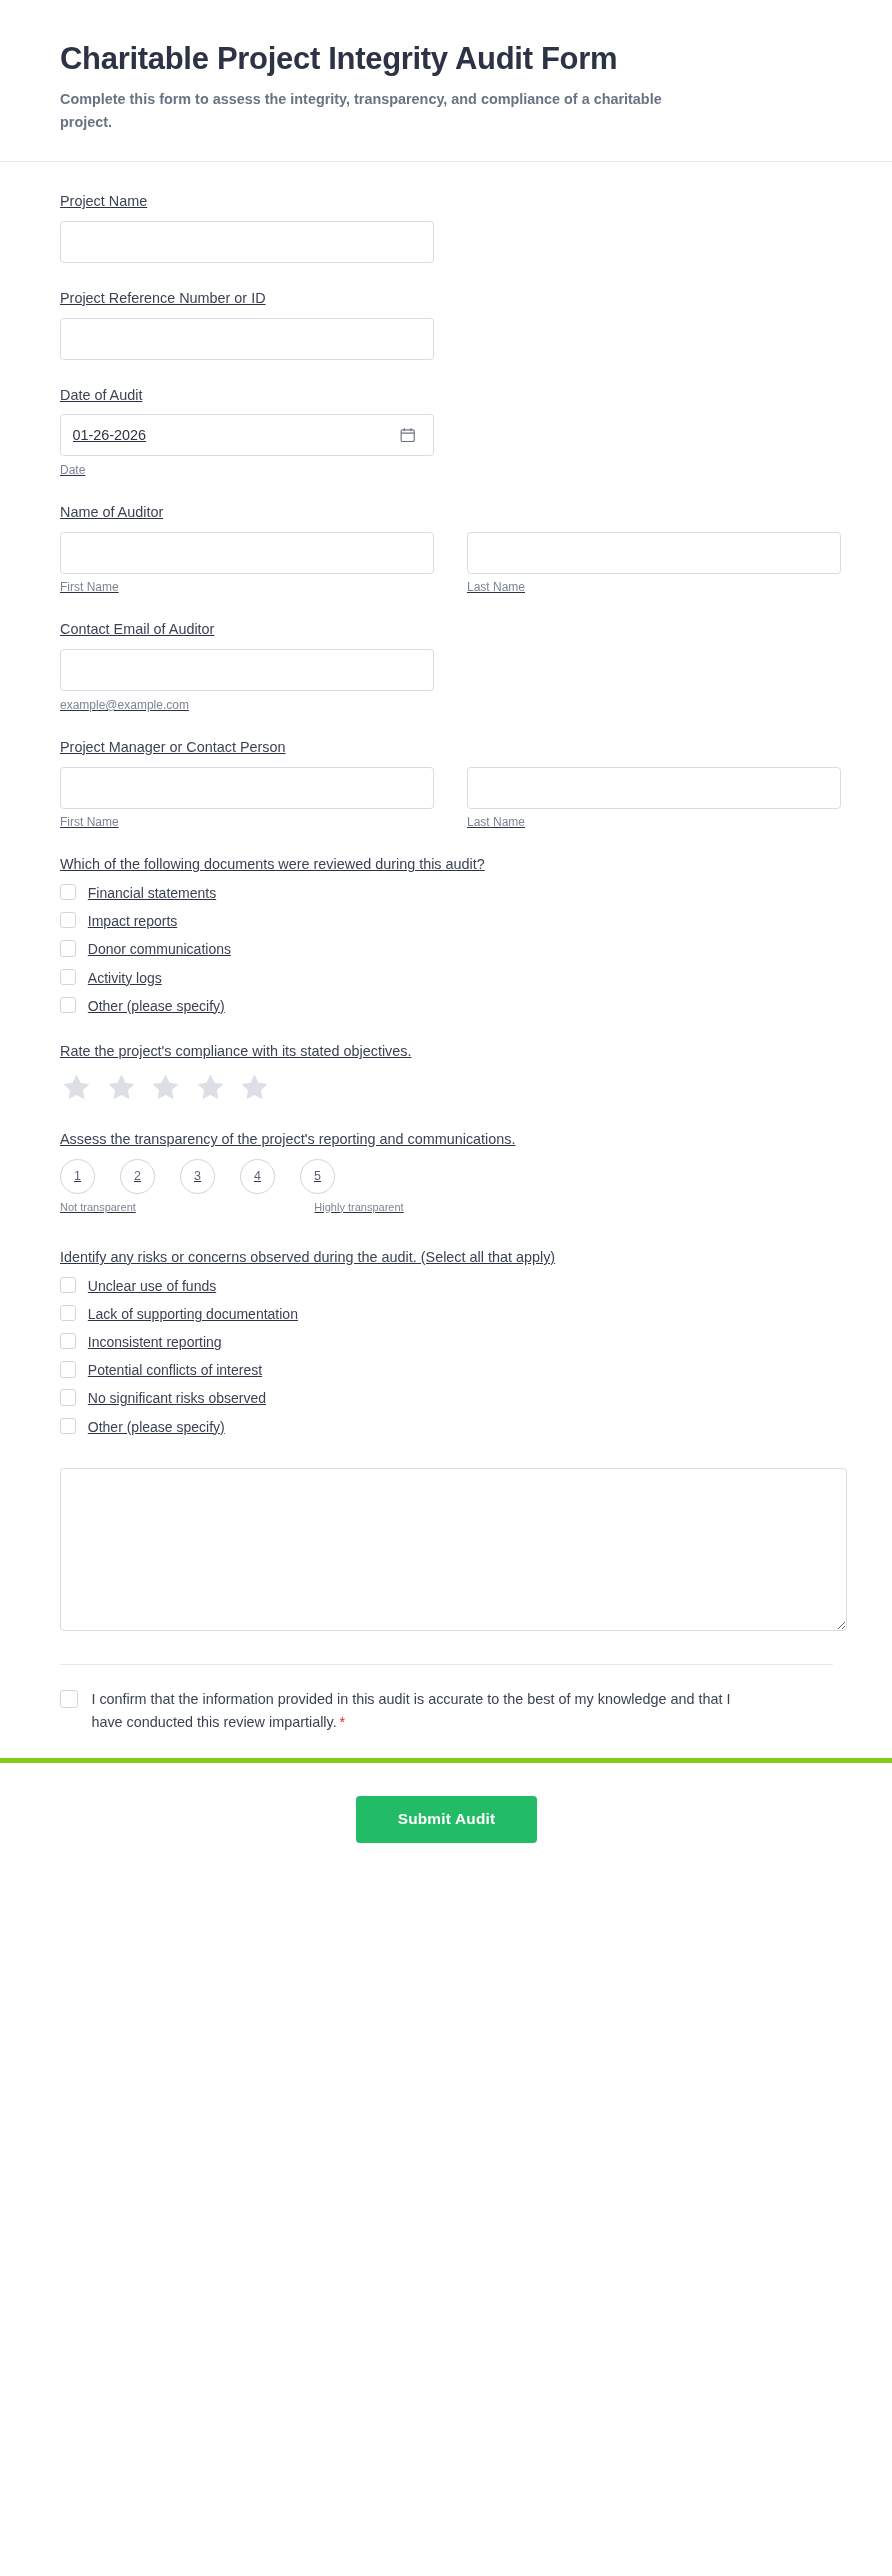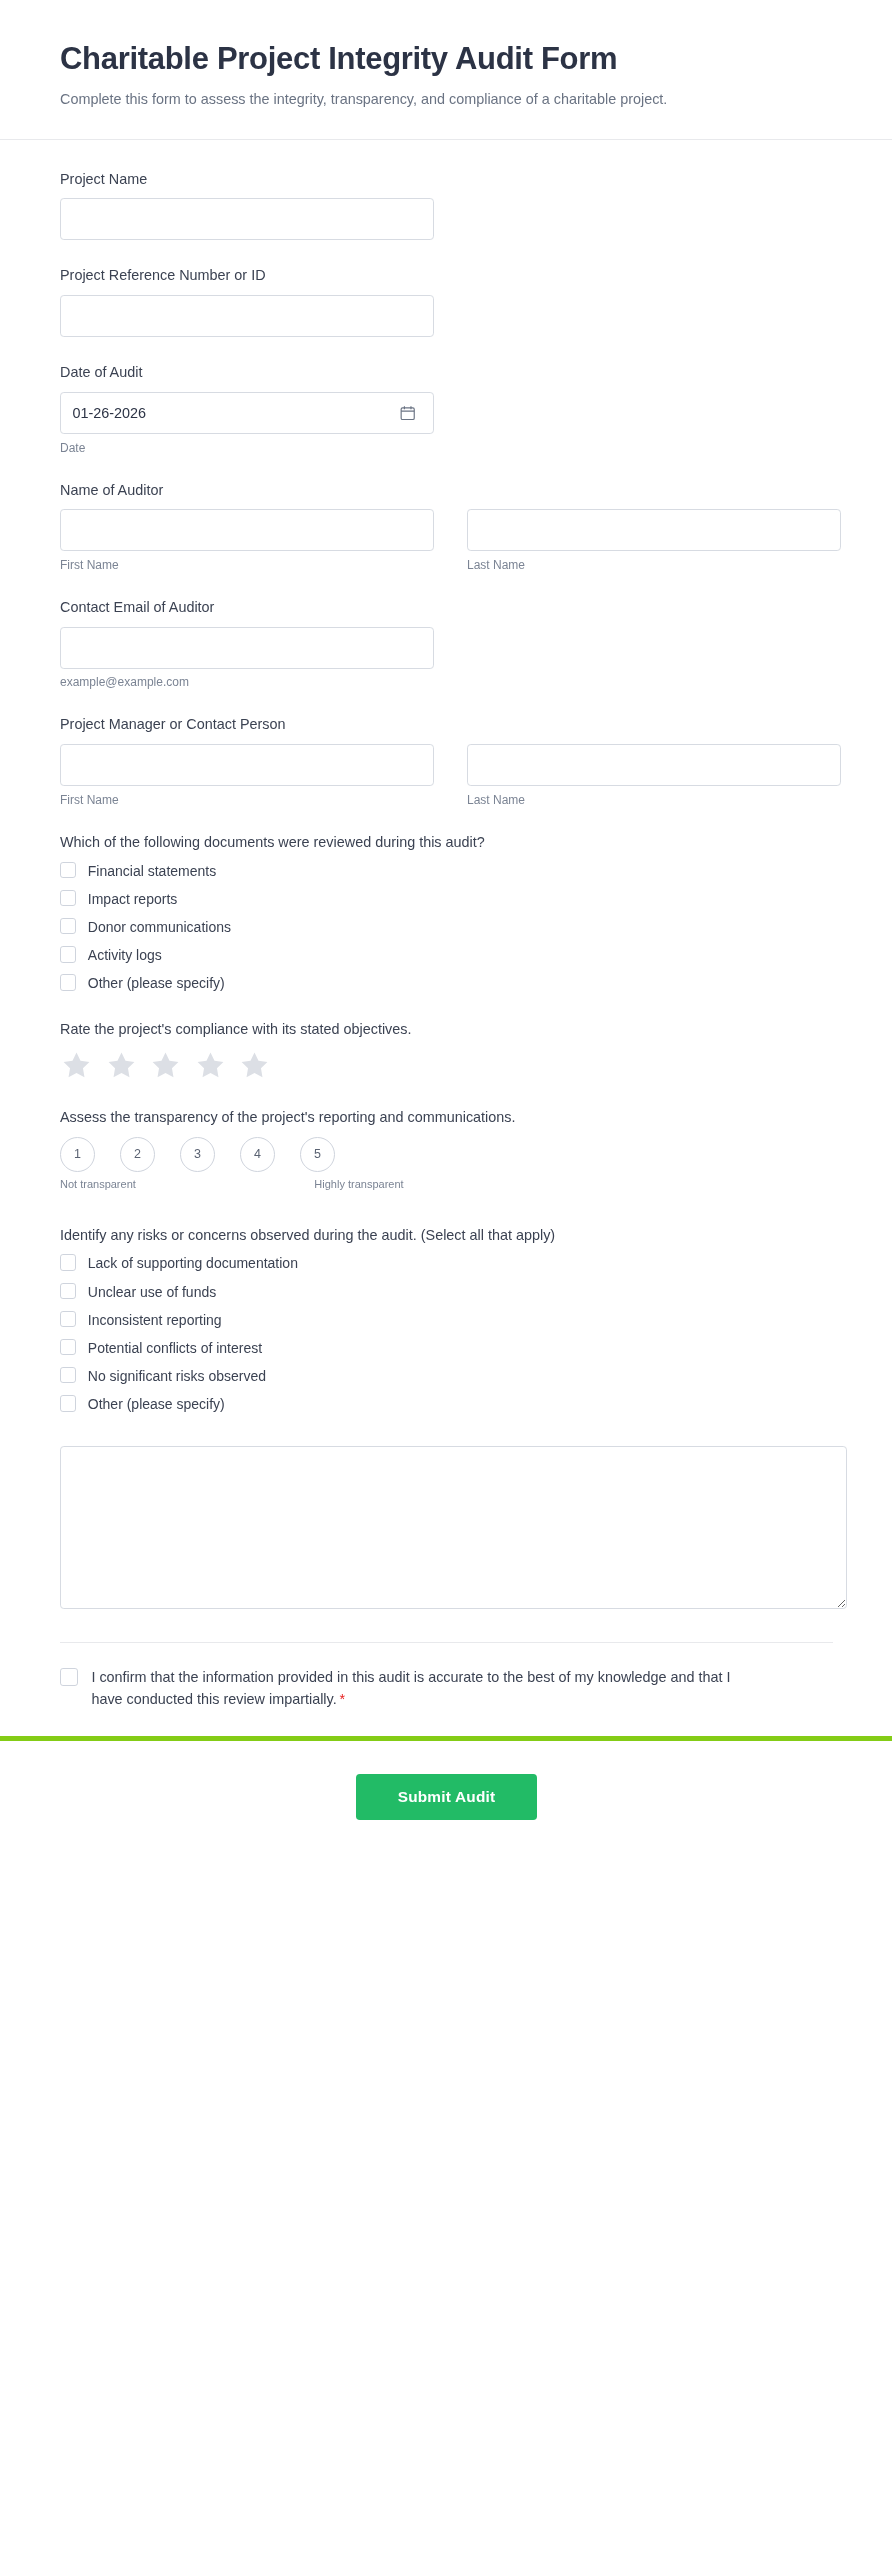--- a/index.html
+++ b/index.html
@@ -32,28 +32,29 @@
     color: #2c3345;
     margin: 0 0 9.6px 0;
     letter-spacing: -0.3px;
   }
   .form-subtitle {
     font-size: 14.4px;
     line-height: 1.55;
     color: #6a7383;
     margin: 0;
     max-width: 614px;
-    font-weight: normal;
+    font-weight: bold;
   }
   
   .form-body {
     padding: 29px 60px 25px 60px;
   }
   .field {
     margin-bottom: 25px;
+    text-decoration: underline;
   }
   .field-label {
     display: block;
     font-size: 14.4px;
     line-height: 1.4;
     color: #3b4252;
     margin-bottom: 9.6px;
     font-weight: normal;
   }
   .req-star {
@@ -372,25 +373,25 @@
           <span class="cap-right">Highly transparent</span>
         </div>
       </div>
     </div>
 
     <div class="field" style="margin-top:33px;">
       <label class="field-label">Identify any risks or concerns observed during the audit. (Select all that apply)</label>
       <div class="check-list">
         <div class="check-item">
           <span class="cbox"></span>
+          <span class="check-text">Unclear use of funds</span>
+        </div>
+        <div class="check-item">
+          <span class="cbox"></span>
           <span class="check-text">Lack of supporting documentation</span>
-        </div>
-        <div class="check-item">
-          <span class="cbox"></span>
-          <span class="check-text">Unclear use of funds</span>
         </div>
         <div class="check-item">
           <span class="cbox"></span>
           <span class="check-text">Inconsistent reporting</span>
         </div>
         <div class="check-item">
           <span class="cbox"></span>
           <span class="check-text">Potential conflicts of interest</span>
         </div>
         <div class="check-item">

